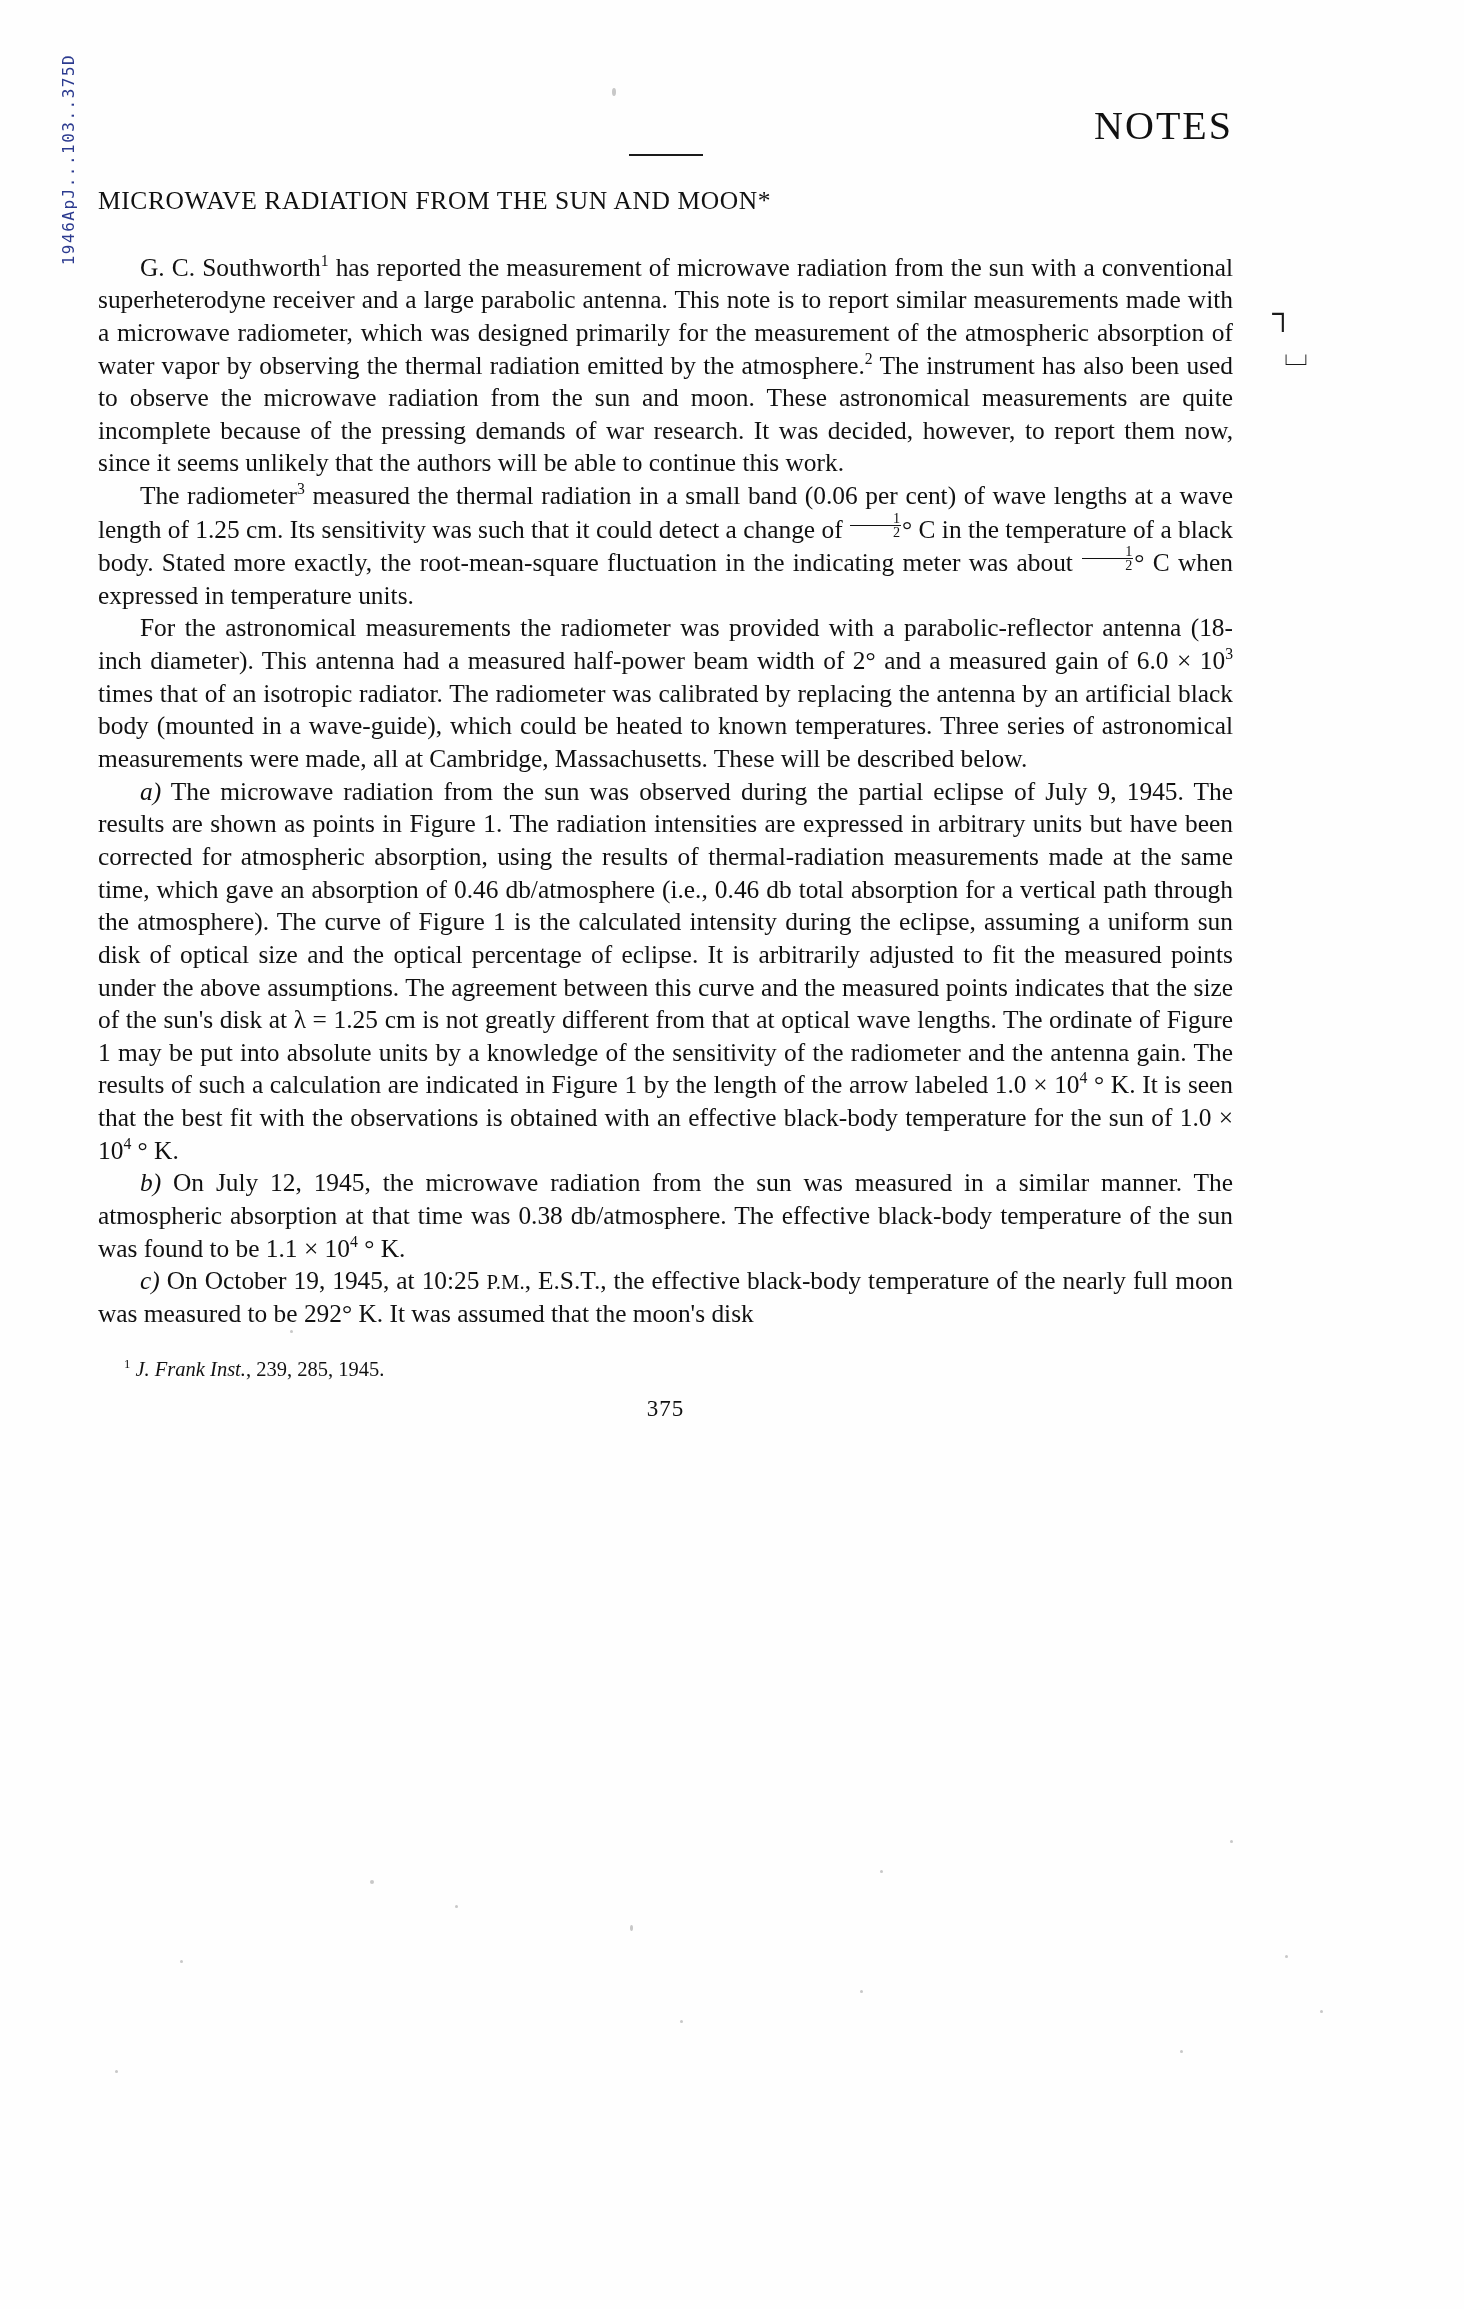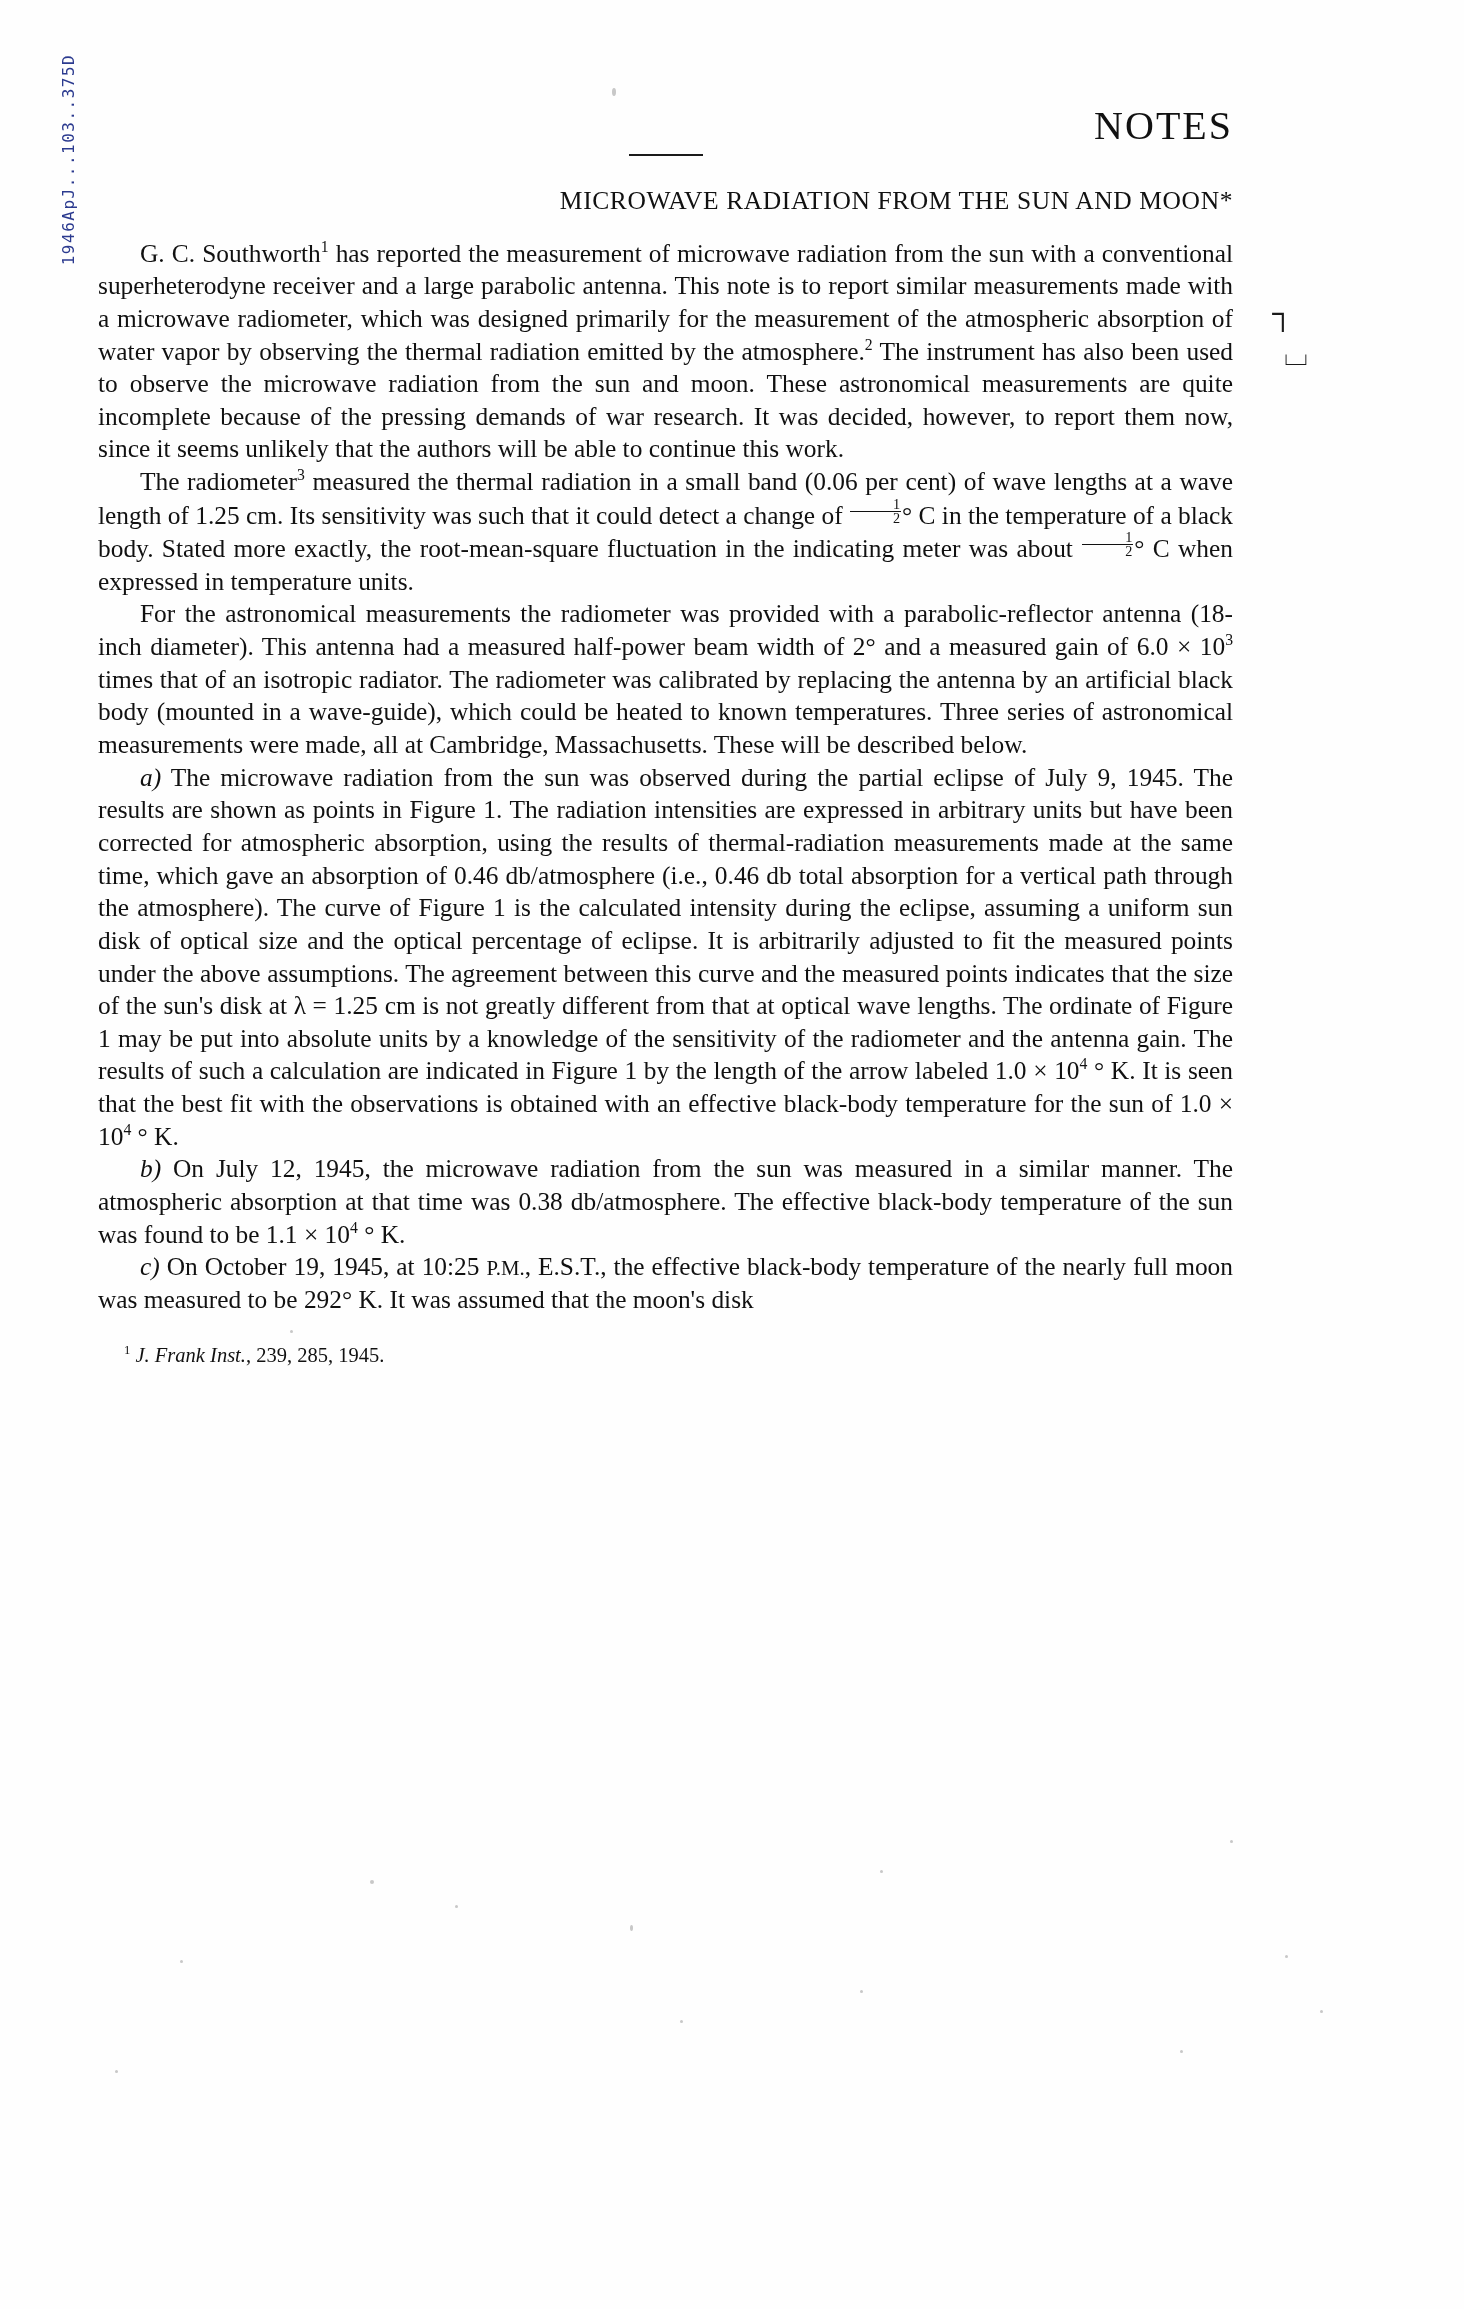--- a/index.html
+++ b/index.html
@@ -52,25 +52,25 @@
     margin: 0 0 4px 0;
     line-height: 1.1;
   }
   .rule {
     width: 74px;
     height: 2px;
     background: #1a1a1a;
     margin: 6px auto 30px auto;
   }
   .article-title {
-    text-align: right;
+    text-align: left;
     font-size: 25.5px;
     letter-spacing: 0.6px;
     font-weight: 400;
-    margin: 0 0 20px 0;
+    margin: 0 0 34px 0;
     line-height: 1.2;
   }
 
   p.body {
     margin: 0;
     font-size: 25.4px;
     line-height: 1.285;
     text-align: justify;
     text-justify: inter-word;
     text-indent: 42px;
@@ -182,15 +182,16 @@
 
     <div class="footnotes">
       <div class="fn-sep"></div>
 
 
       <p class="tight"><sup>1</sup> <span class="ital">J. Frank Inst.</span><strong style="font-weight:400;">, 239, 285, 1945.</strong></p>
 
 
     </div>
 
+    <div class="page-number">375</div>
 
   </div>
 </div>
 
 </body></html>

